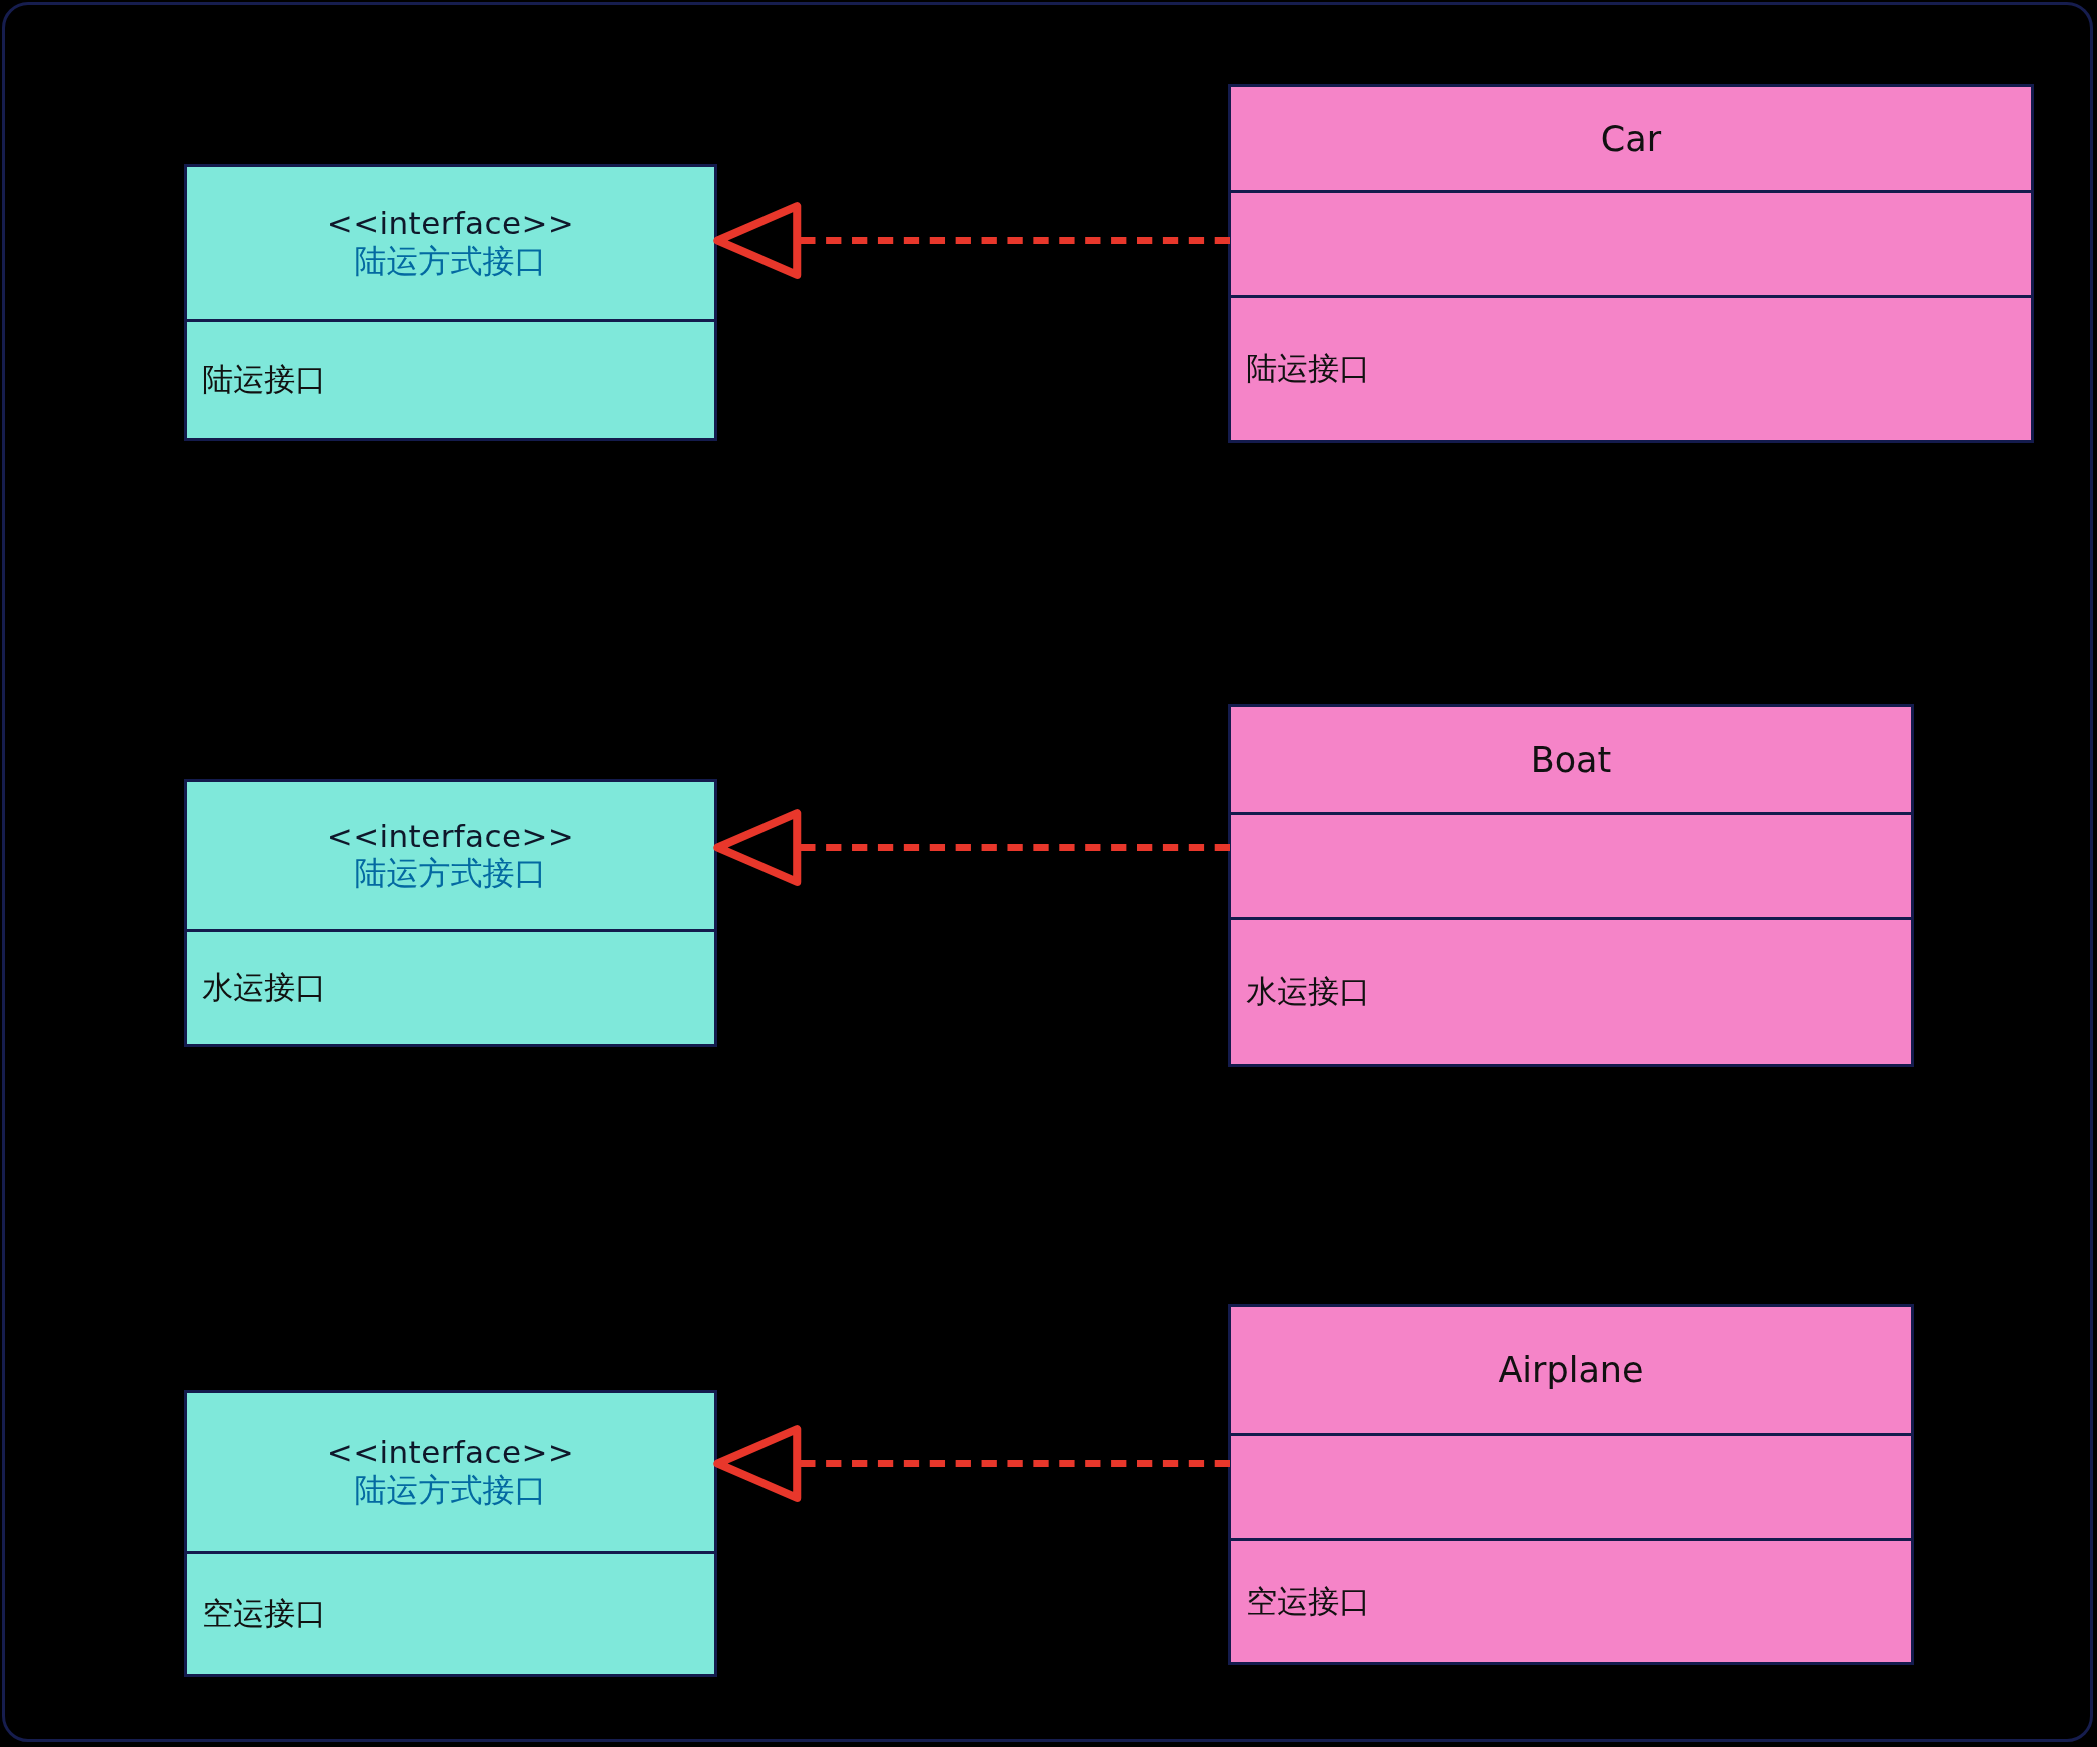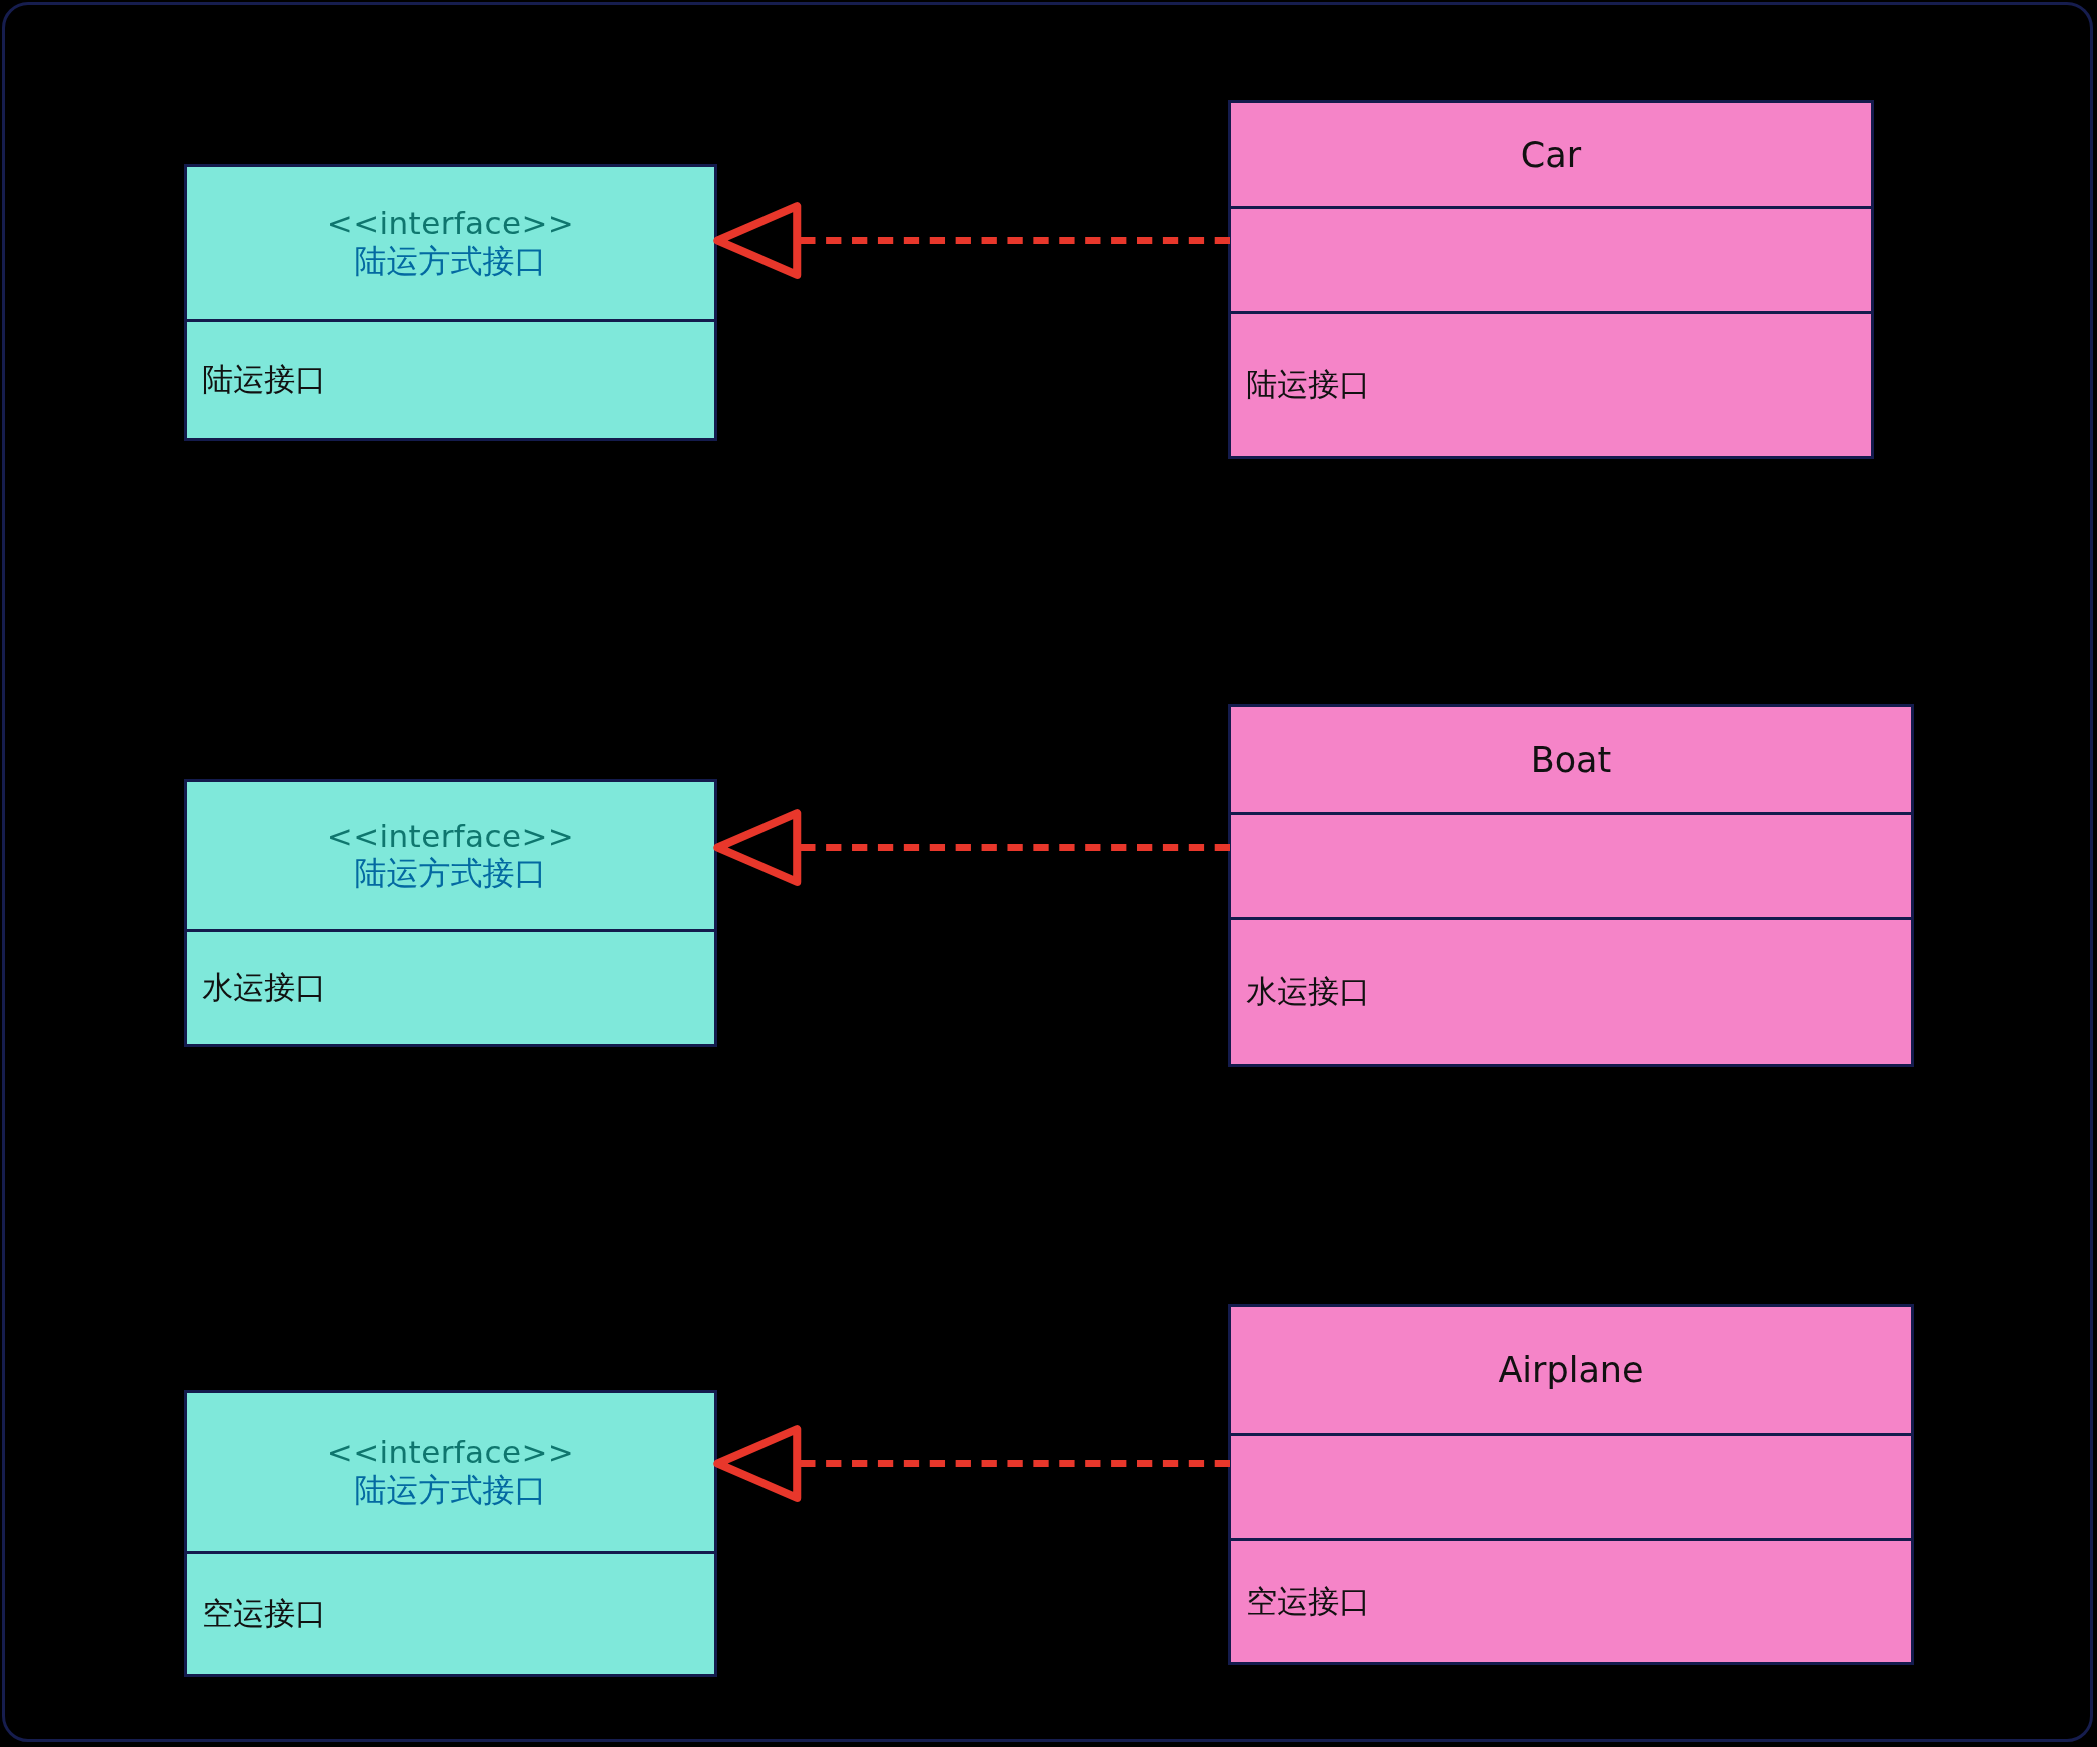--- a/index.html
+++ b/index.html
@@ -55,21 +55,21 @@
     justify-content: center;
   }
   .c-body {
     align-items: flex-start;
     justify-content: center;
     padding-left: 15.3px;
   }
 
   .stereotype {
     font-size: 31px;
-    color: #0f766e;
+    color: #0f172a;
     line-height: 1.18;
     letter-spacing: 0.4px;
     white-space: nowrap;
   }
   .iface-name {
     font-size: 32px;
     color: #0369a1;
     line-height: 1.22;
     white-space: nowrap;
   }
@@ -104,21 +104,21 @@
   <div class="uml-box iface" style="left:184px; top:164px; width:533px; height:277px;">
     <div class="compartment c-head" style="height:152px;">
       <div class="stereotype">&lt;&lt;interface&gt;&gt;</div>
       <div class="iface-name">陆运方式接口</div>
     </div>
     <div class="compartment c-body" style="flex:1;">
       <div class="member">陆运接口</div>
     </div>
   </div>
 
-  <div class="uml-box cls" style="left:1228px; top:100px; width:646px; height:359px;">
+  <div class="uml-box cls" style="left:1228px; top:84px; width:806px; height:359px;">
     <div class="compartment c-head" style="height:103px;">
       <div class="class-name">Car</div>
     </div>
     <div class="compartment" style="height:105px;"></div>
     <div class="compartment c-body" style="flex:1;">
       <div class="member">陆运接口</div>
     </div>
   </div>
 
   <div class="realization" style="left:714px; top:198px; width:516px;">

